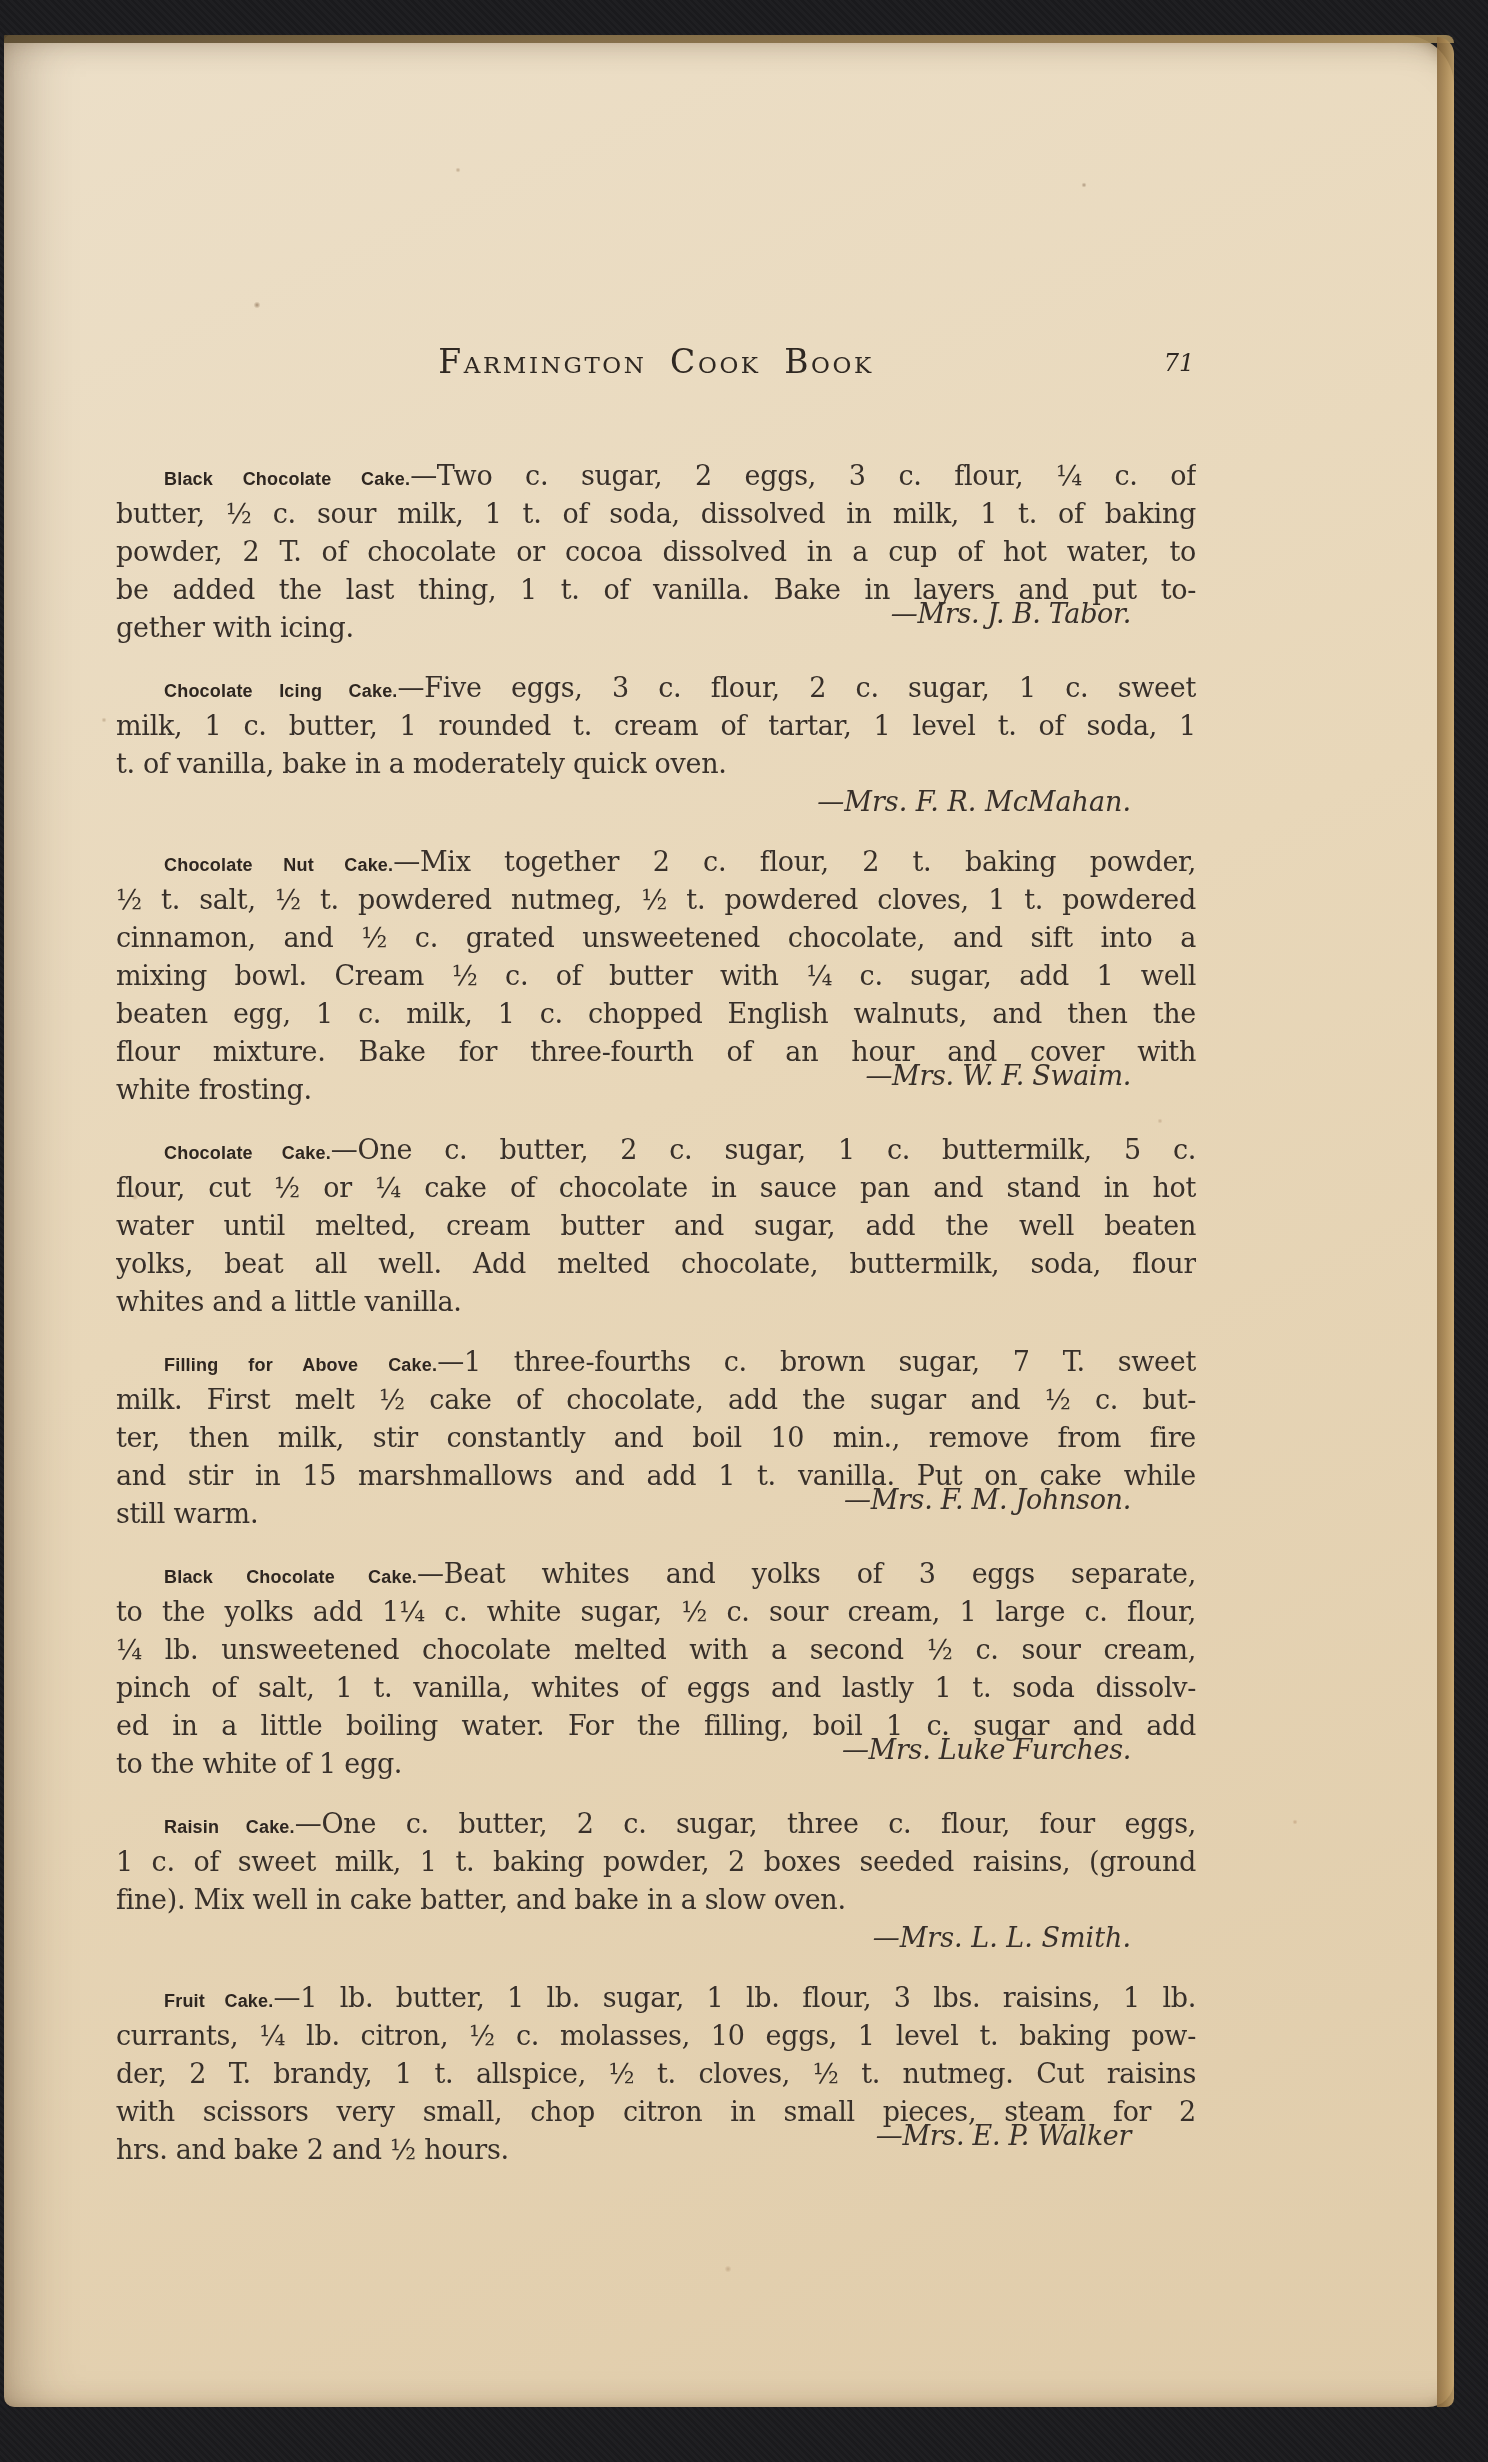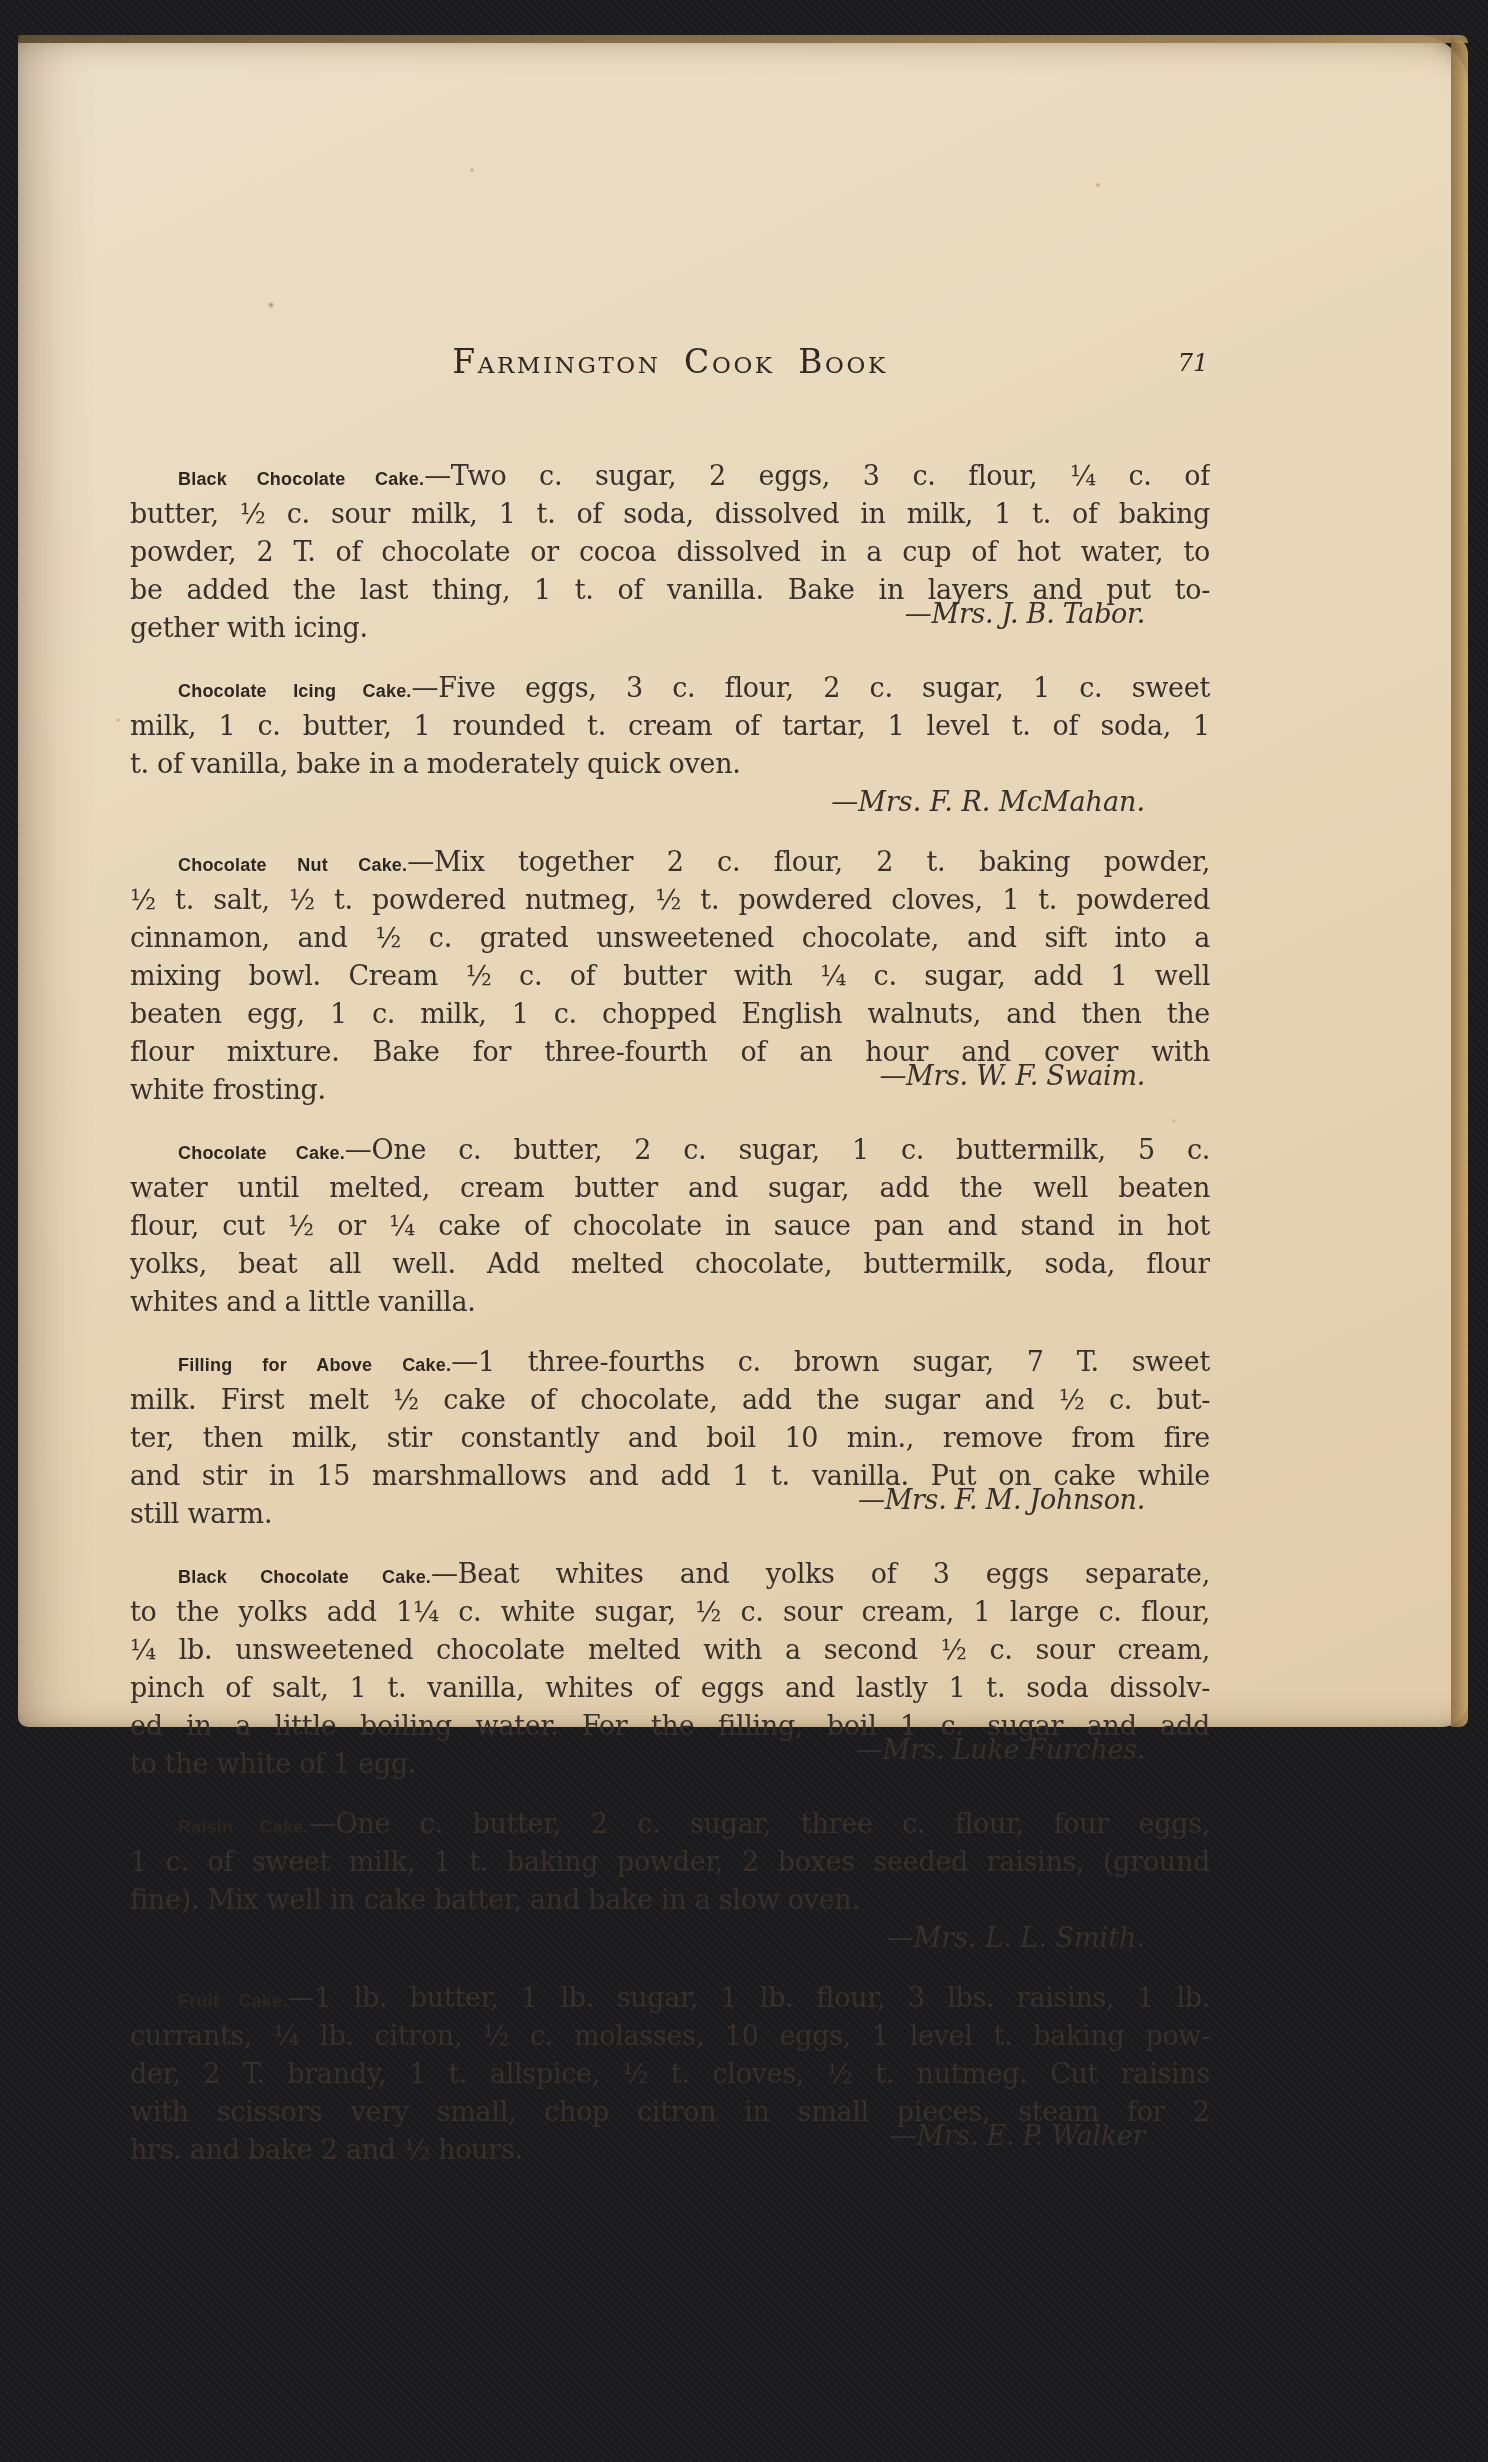--- a/index.html
+++ b/index.html
@@ -7,22 +7,22 @@
     width: 1489px; height: 2462px;
     position: relative;
     background:
       repeating-linear-gradient(45deg, rgba(255,255,255,.015) 0 2.6px, rgba(0,0,0,.04) 2.6px 5.2px),
       #1b1b1e;
     overflow: hidden;
     font-family: "DejaVu Serif", serif;
   }
   .page {
     position: absolute;
-    left: 18px; top: 35px;
-    width: 1450px; height: 1692px;
+    left: 4px; top: 35px;
+    width: 1450px; height: 2372px;
     background: linear-gradient(155deg, #ecdfc8 0%, #e8d7b9 45%, #e0ccaa 100%);
     border-radius: 7px 51px 26px 10.5px;
     box-shadow:
       inset 40px 0 61px -31px rgba(70,45,20,.38),
       inset -5.2px 0 12.2px -3.5px rgba(95,65,30,.28),
       inset 0 23px 35px -26px rgba(70,50,25,.55),
       inset 0 -15.7px 30px -23px rgba(80,55,30,.35);
   }
   .gilt-top {
     position: absolute; top: 0; left: 0;
@@ -147,22 +147,22 @@
       <div class="line">beaten egg, 1 c. milk, 1 c. chopped English walnuts, and then the</div>
       <div class="line">flour mixture. Bake for three-fourth of an hour and cover with</div>
       <div class="endrow">
         <span>white frosting.</span>
         <span class="attribution">—Mrs. W. F. Swaim.</span>
       </div>
     </article>
 
     <article class="recipe">
       <div class="line first"><span class="rtitle">Chocolate Cake.</span><span>—One c. butter, 2 c. sugar, 1 c. buttermilk, 5 c.</span></div>
+      <div class="line">flour, cut ½ or ¼ cake of chocolate in sauce pan and stand in hot</div>
       <div class="line">water until melted, cream butter and sugar, add the well beaten</div>
-      <div class="line">flour, cut ½ or ¼ cake of chocolate in sauce pan and stand in hot</div>
       <div class="line">yolks, beat all well. Add melted chocolate, buttermilk, soda, flour</div>
       <div class="line short">whites and a little vanilla.</div>
     </article>
 
     <article class="recipe">
       <div class="line first"><span class="rtitle">Filling for Above Cake.</span><span>—1 three-fourths c. brown sugar, 7 T. sweet</span></div>
       <div class="line">milk. First melt ½ cake of chocolate, add the sugar and ½ c. but-</div>
       <div class="line">ter, then milk, stir constantly and boil 10 min., remove from fire</div>
       <div class="line">and stir in 15 marshmallows and add 1 t. vanilla. Put on cake while</div>
       <div class="endrow">

